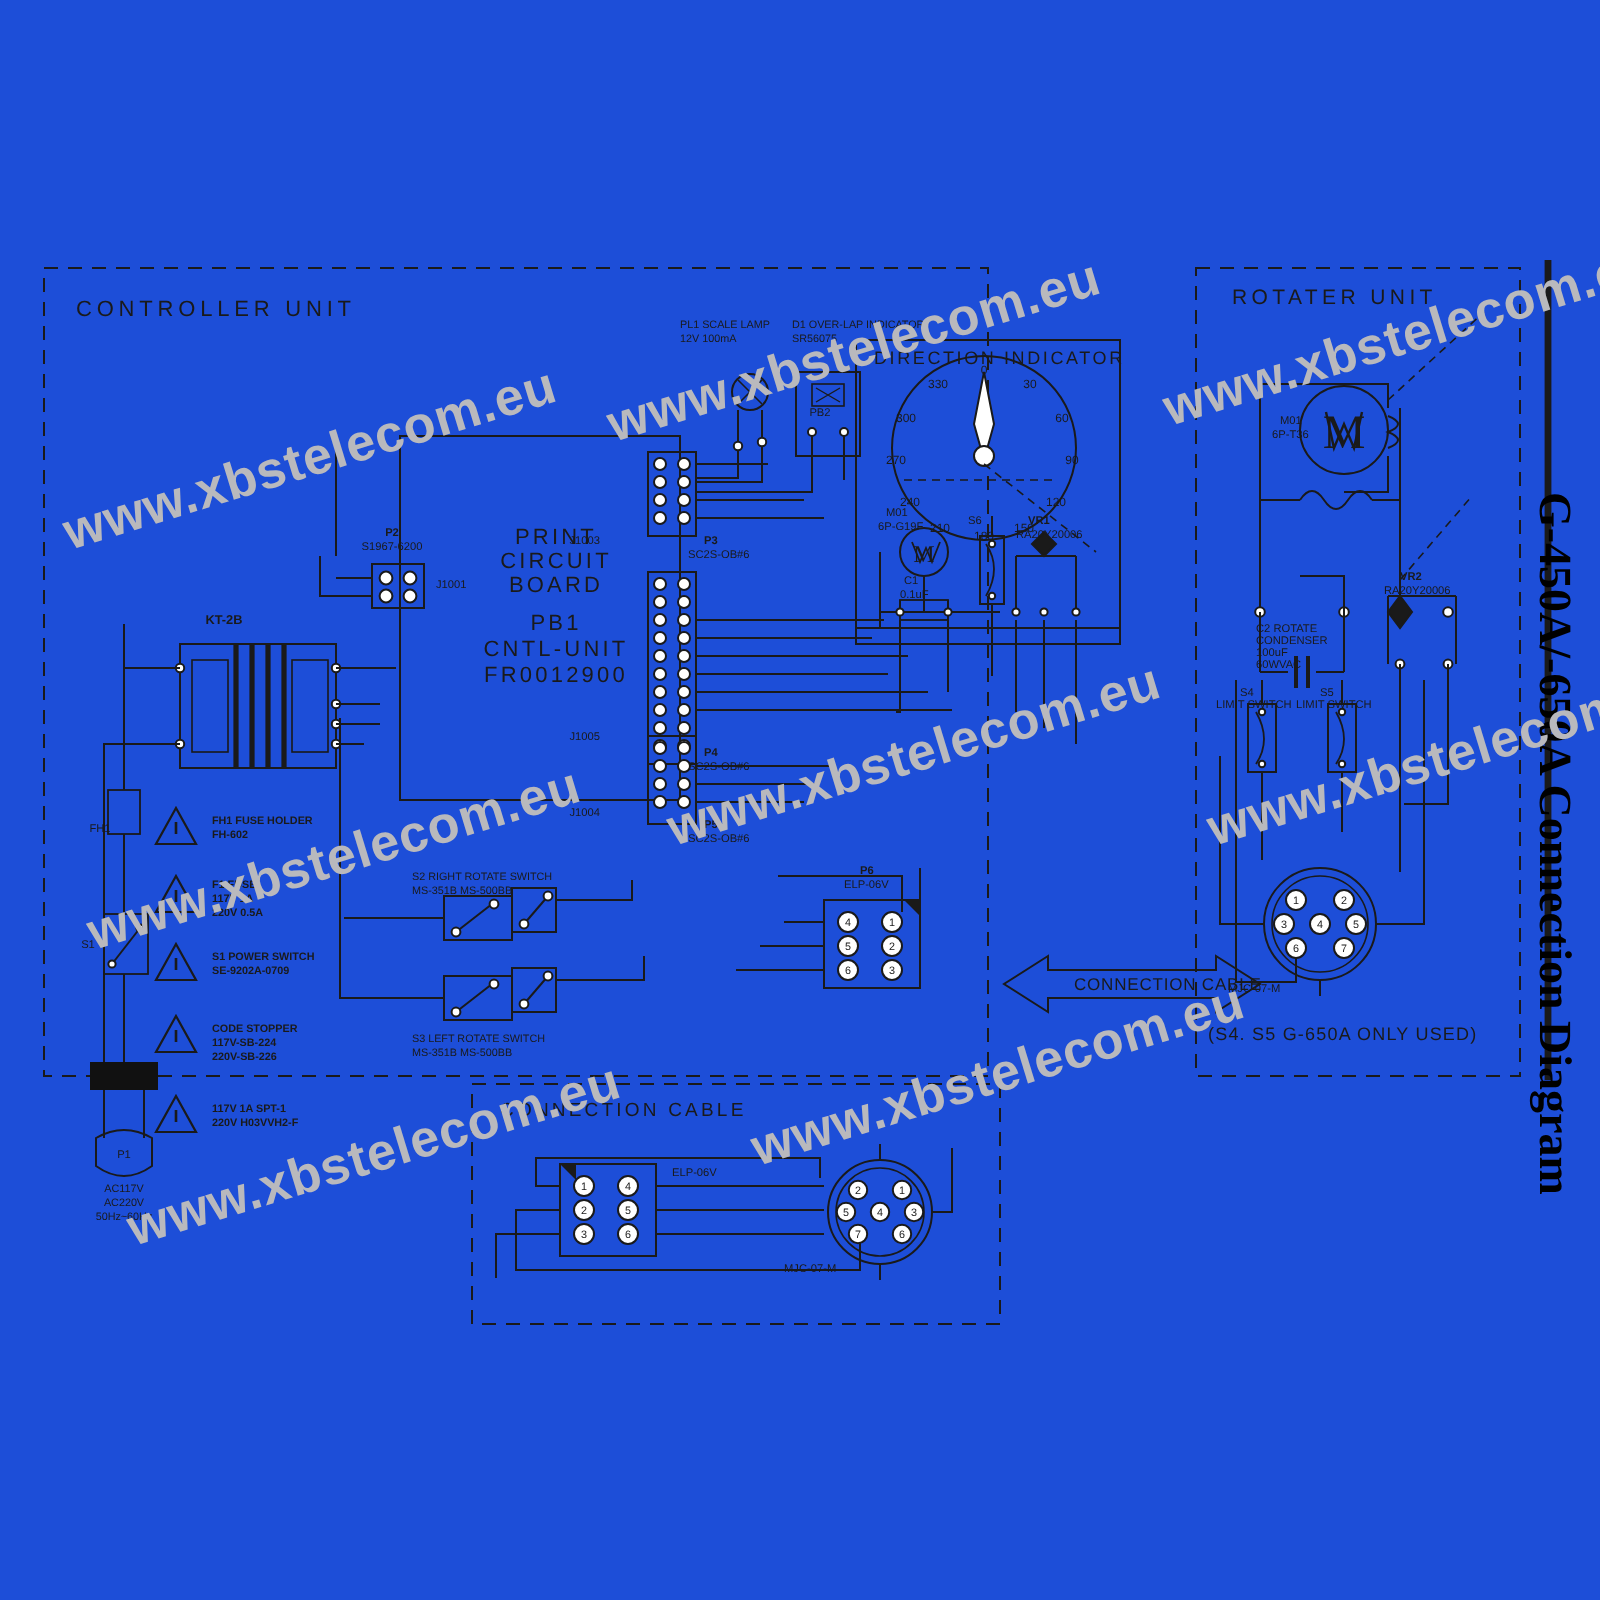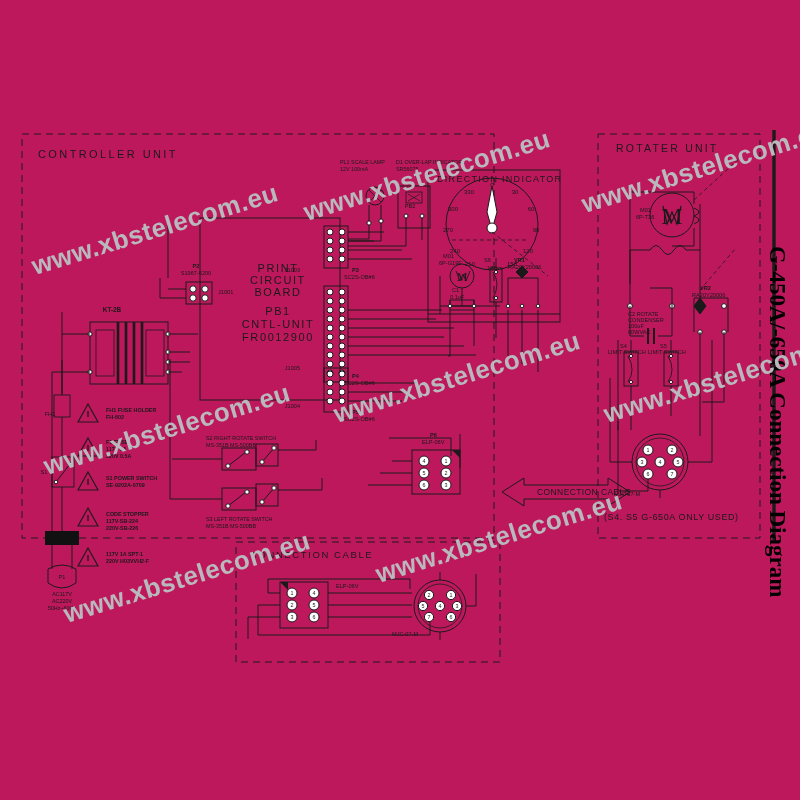--- a/index.html
+++ b/index.html
@@ -1,17 +1,17 @@
 <!DOCTYPE html>
 <html><head>
 <meta charset="utf-8">
 <style>
   html,body{margin:0;padding:0;background:#fff;}
   body{width:800px;height:800px;overflow:hidden;font-family:"Liberation Sans",sans-serif;}
-  #stage{position:relative;width:800px;height:800px;background:#be185d;}
+  #stage{position:relative;width:800px;height:800px;background:#1d4ed8;}
   svg{display:block;}
   .wm{position:absolute;color:#b9b9bd;font-family:"Liberation Sans",sans-serif;
       font-weight:700;white-space:nowrap;transform-origin:left top;
       transform:rotate(-17deg);pointer-events:none;letter-spacing:.5px;}
   .title-v{position:absolute;transform-origin:left top;
       font-family:"Liberation Serif",serif;font-weight:700;color:#000;white-space:nowrap;}
 </style>
 </head>
 <body>
 

